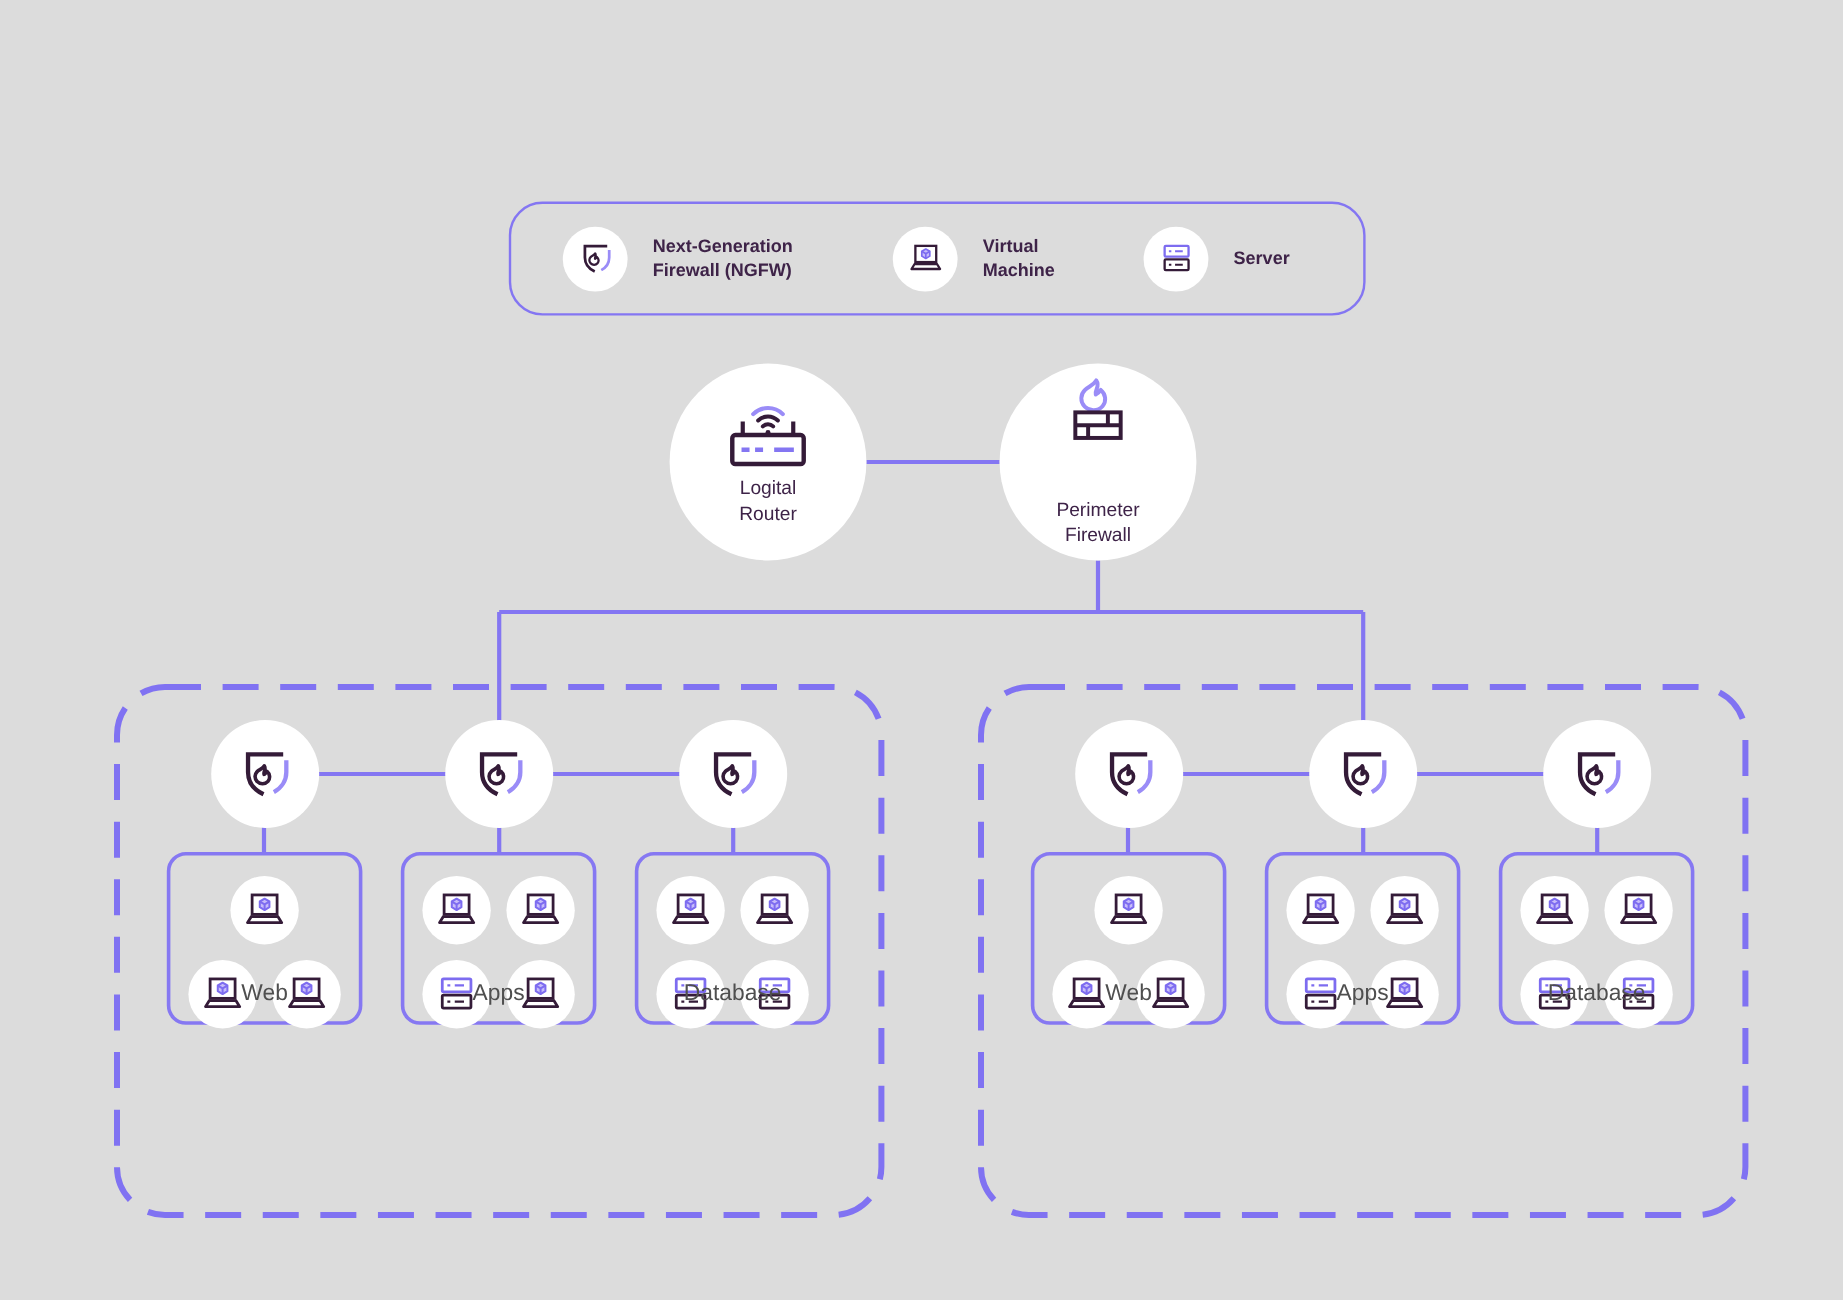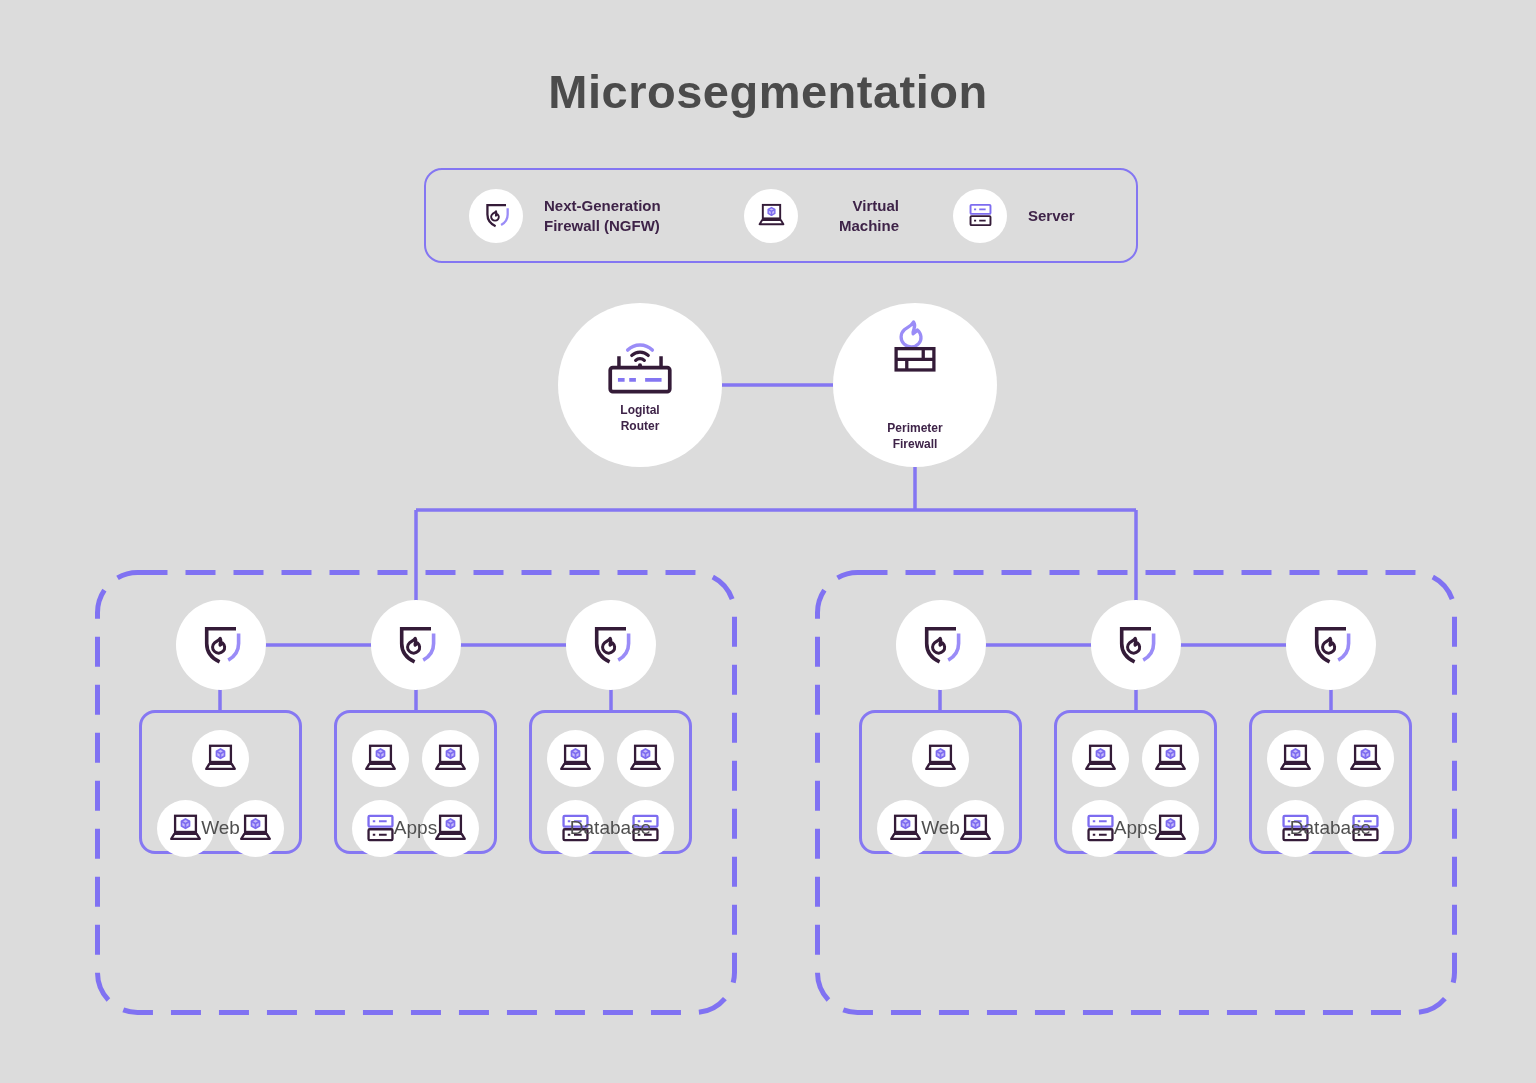--- a/index.html
+++ b/index.html
@@ -22,42 +22,42 @@
   svg.wires{position:absolute;top:0;left:0;z-index:1;}
   svg.wires path{stroke:#8476f2;stroke-width:3.5;fill:none;}
   svg.wires rect.dashed{
     stroke:#8072f2;stroke-width:5;fill:none;
     stroke-dasharray:30 18;
   }
 
   
   .legend{
     position:absolute;left:424px;top:168px;width:710px;height:91px;
-    border:2.5px solid #8476f2;border-radius:18px;z-index:2;text-decoration:underline;
+    border:2.5px solid #8476f2;border-radius:28px;z-index:2;text-decoration:underline;
   }
   .legend-item{position:absolute;top:0;height:100%;display:flex;align-items:center;}
   .legend-item .bubble{
     width:54px;height:54px;border-radius:50%;background:#fff;
     display:flex;align-items:center;justify-content:center;flex:0 0 auto;
   }
   .legend-item .ltext{
     margin-left:21px;font-size:15px;line-height:1.28;font-weight:700;color:#3e2348;
   }
   .legend-item:nth-child(1){left:43px;} .legend-item:nth-child(1) .ltext{max-width:140px;}
-  .legend-item:nth-child(2){left:318px;text-align:right;} .legend-item:nth-child(2) .ltext{max-width:80px;}
+  .legend-item:nth-child(2){left:318px;} .legend-item:nth-child(2) .ltext{max-width:80px;}
   .legend-item:nth-child(3){left:527px;align-items:center;}
 
   
   .node-circle{
     position:absolute;width:164px;height:164px;border-radius:50%;background:#fff;
     display:flex;flex-direction:column;align-items:center;justify-content:center;
     z-index:2;text-align:center;
   }
   .node-circle .ntext{
-    font-size:12px;line-height:1.3;font-weight:700;color:#3e2348;margin-top:7px;
+    font-size:16px;line-height:1.3;font-weight:400;color:#3e2348;margin-top:7px;
   }
   .node-router{left:558px;top:303px;}
   .node-firewall{left:833px;top:303px;gap:26px;}
   .node-router .ntext{max-width:80px;}
   .node-firewall .ntext{max-width:95px;}
 
   
   .segment{position:absolute;top:570px;width:642px;height:445px;z-index:2;}
   .segment[data-seg="0"]{left:95px;}
   .segment[data-seg="1"]{left:815px;}
@@ -95,21 +95,20 @@
   .legend-item .bubble svg.i-ngfw{width:33px;height:33px;}
   .legend-item .bubble svg.i-dev{width:31px;height:27px;}
   .node-router svg{width:78px;height:60px;}
   .node-firewall svg{width:62px;height:70px;}
 </style>
 </head>
 <body>
 
 <div class="stage">
 
-  <div class="title">Microsegmentation</div>
 
   <svg class="wires" width="1536" height="1083" viewBox="0 0 1536 1083">
     <path d="M722 385 H833"></path>
     <path d="M915 467 V510"></path>
     <path d="M416 510 H1136"></path>
     <path d="M416 510 V645"></path>
     <path d="M1136 510 V645"></path>
     <path d="M220 645 H611"></path>
     <path d="M220 645 V712"></path>
       <path d="M416 645 V712"></path>

